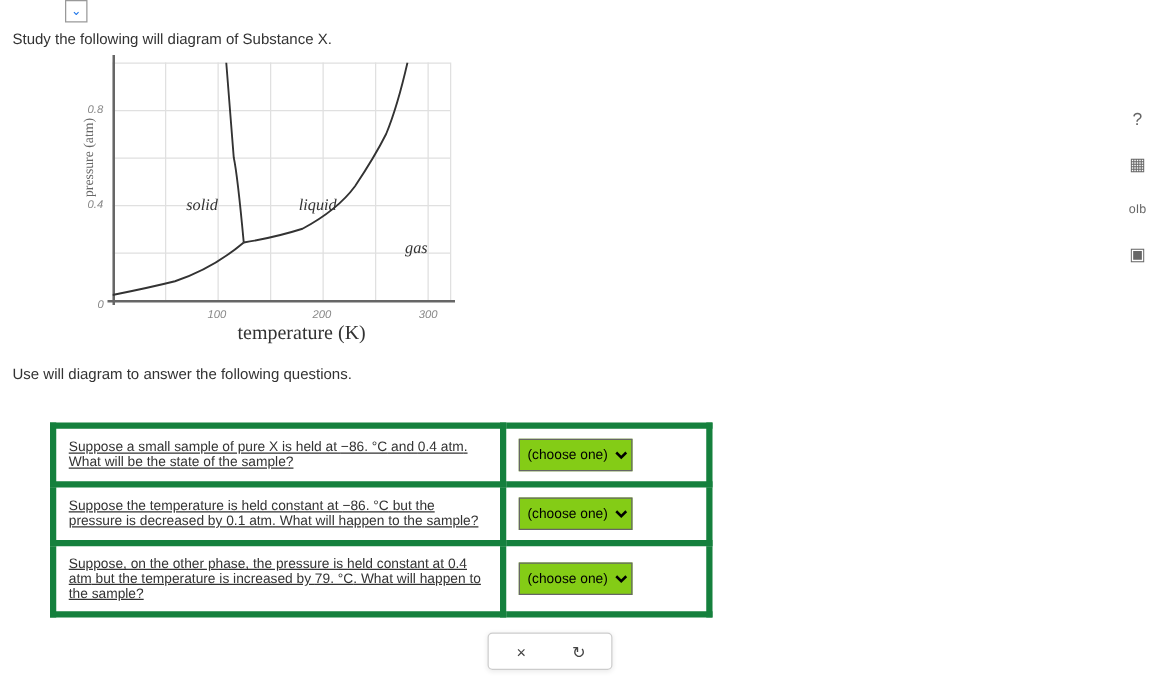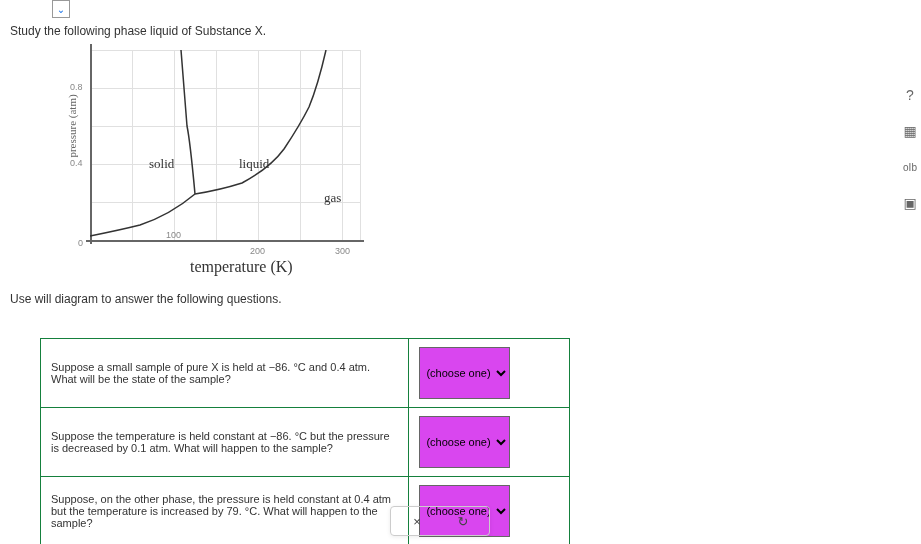--- a/index.html
+++ b/index.html
@@ -42,20 +42,21 @@
     font-family: serif;
     font-size: 11px;
     color: #666;
   }
   .chart-area {
     position: absolute;
     top: 50px;
     left: 90px;
     width: 270px;
     height: 190px;
+    font-style: italic;
   }
   .grid-line-v, .grid-line-h {
     position: absolute;
     background: #e0e0e0;
   }
   .grid-line-v { width: 1px; height: 190px; top: 0; }
   .grid-line-h { height: 1px; width: 270px; left: 0; }
   .axis-line {
     position: absolute;
     background: #666;
@@ -91,36 +92,36 @@
     left: 10px;
   }
   .question-table {
     position: absolute;
     top: 338px;
     left: 40px;
     border-collapse: collapse;
     width: 530px;
   }
   .question-table td {
-    border: 1px solid #15803d;
+    border: 5px solid #15803d;
     padding: 8px 10px;
     vertical-align: middle;
     font-size: 11px;
     color: #333;
+    text-decoration: underline;
   }
   .question-table td.answer-cell {
     width: 140px;
     text-align: left;
   }
   select.answer {
     font-size: 11px;
     border: 1px solid #666;
-    background: #d946ef;
-    padding: 18px 2px;
-    text-align: center;
+    background: #84cc16;
+    padding: 5px 2px;
   }
   .buttons-row {
     position: absolute;
     top: 506px;
     left: 390px;
     display: flex;
     gap: 30px;
     border: 1px solid #ccc;
     border-radius: 4px;
     padding: 6px 18px;
@@ -154,21 +155,21 @@
     font-size: 14px;
     color: #666;
     cursor: pointer;
   }
 </style>
 </head>
 <body>
 
 <div class="dropdown-top">⌄</div>
 
-<div class="instruction">Study the following phase liquid of Substance X.</div>
+<div class="instruction">Study the following will diagram of Substance X.</div>
 
 <div class="y-axis-label">pressure (atm)</div>
 
 <div class="chart-area">
 
   <div class="grid-line-v" style="left:0px"></div>
   <div class="grid-line-v" style="left:42px"></div>
   <div class="grid-line-v" style="left:84px"></div>
   <div class="grid-line-v" style="left:126px"></div>
   <div class="grid-line-v" style="left:168px"></div>
@@ -182,21 +183,21 @@
   <div class="grid-line-h" style="top:152px"></div>
   <div class="grid-line-h" style="top:190px"></div>
 
   <div class="axis-line" style="left:0;top:-6px;width:2px;height:200px"></div>
   <div class="axis-line" style="left:-4px;top:190px;width:278px;height:2px"></div>
 
   <span class="tick-label" style="left:-20px; top:32px">0.8</span>
   <span class="tick-label" style="left:-20px; top:108px">0.4</span>
   <span class="tick-label" style="left:-12px; top:188px">0</span>
 
-  <span class="tick-label" style="left:76px; top:180px">100</span>
+  <span class="tick-label" style="left:76px; top:196px">100</span>
   <span class="tick-label" style="left:160px; top:196px">200</span>
   <span class="tick-label" style="left:245px; top:196px">300</span>
 
   <svg class="curve" width="270" height="190">
 
     <path d="M 0 186 Q 30 180 50 175 Q 80 165 105 144" stroke="#333" stroke-width="1.5" fill="none"></path>
 
     <path d="M 105 144 Q 100 90 97 76 Q 94 40 91 0" stroke="#333" stroke-width="1.5" fill="none"></path>
 
     <path d="M 105 144 Q 130 140 152 133 Q 180 118 194 99 Q 210 75 219 57 Q 228 35 236 0" stroke="#333" stroke-width="1.5" fill="none"></path>

